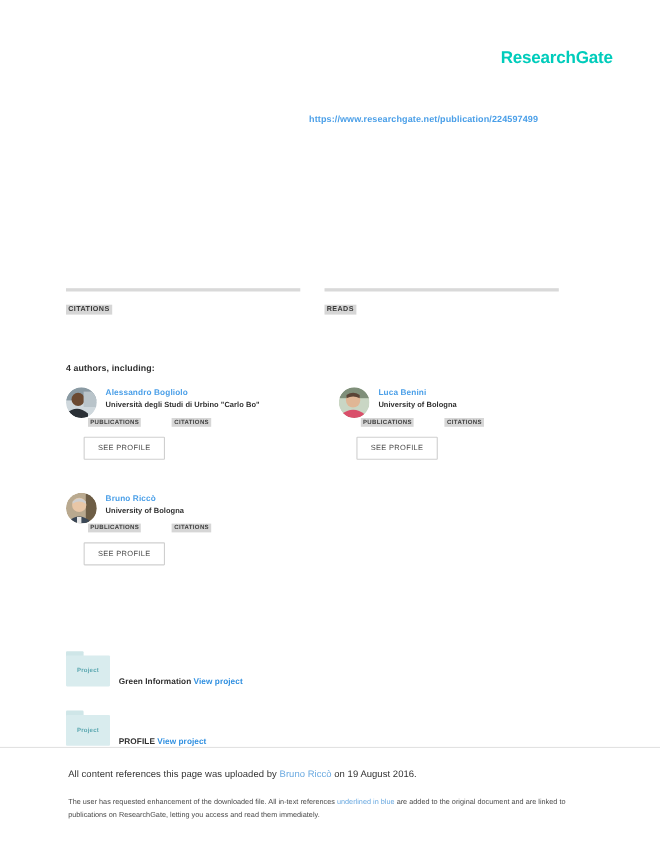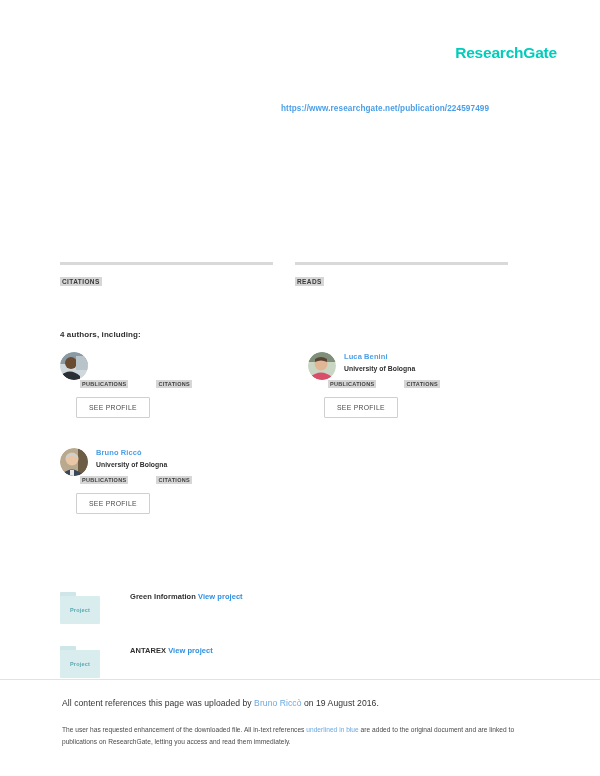--- a/index.html
+++ b/index.html
@@ -202,22 +202,22 @@
     letter-spacing: 0.05px;
   }
   .projects-list {
     position: absolute;
     top: 592px;
     left: 60px;
     width: 470px;
   }
   .project-row {
     display: flex;
-    align-items: flex-start;
-    gap: 30px;
+    align-items: flex-end;
+    gap: 8px;
     margin-bottom: 22px;
   }
   .project-icon {
     width: 40px;
     height: 32px;
     position: relative;
     flex: 0 0 40px;
   }
   .project-icon .tab {
     position: absolute;
@@ -328,20 +328,24 @@
                 </clipPath>
               </defs>
             <g clip-path="url(#c0)">
               <rect width="28" height="28" fill="#cfd8dd"></rect>
               <rect x="0" y="0" width="28" height="12" fill="#8a9aa3"></rect>
               <circle cx="11" cy="11" r="6" fill="#6b4a32"></circle>
               <path d="M0 24 Q10 15 20 24 L20 28 L0 28 Z" fill="#2a2f35"></path>
               <rect x="16" y="4" width="12" height="14" fill="#b9c4ca"></rect>
             </g>
           </svg>
+        </div>
+        <div class="author-info">
+          <div class="author-name">Alessandro Bogliolo</div>
+          <div class="author-affil">Università degli Studi di Urbino "Carlo Bo"</div>
         </div>
       </div>
       <div class="author-stats">
         <span class="stat-chip">PUBLICATIONS</span>
         <span class="stat-chip">CITATIONS</span>
       </div>
       <div class="see-profile">SEE PROFILE</div>
     </div>
 
     <div class="author a1">
@@ -422,21 +426,21 @@
       </div>
     </div>
 
     <div class="project-row">
       <div class="project-icon">
         <div class="tab"></div>
         <div class="body"></div>
         <div class="glyph">Project</div>
       </div>
       <div class="project-text">
-        <span>ANTAREX</span>
+        <span>PROFILE</span>
         <span class="project-link">View project</span>
       </div>
     </div>
 
   </div>
 
   <div class="footer-divider"></div>
 
   <div class="footer">
     <div class="footer-main">

